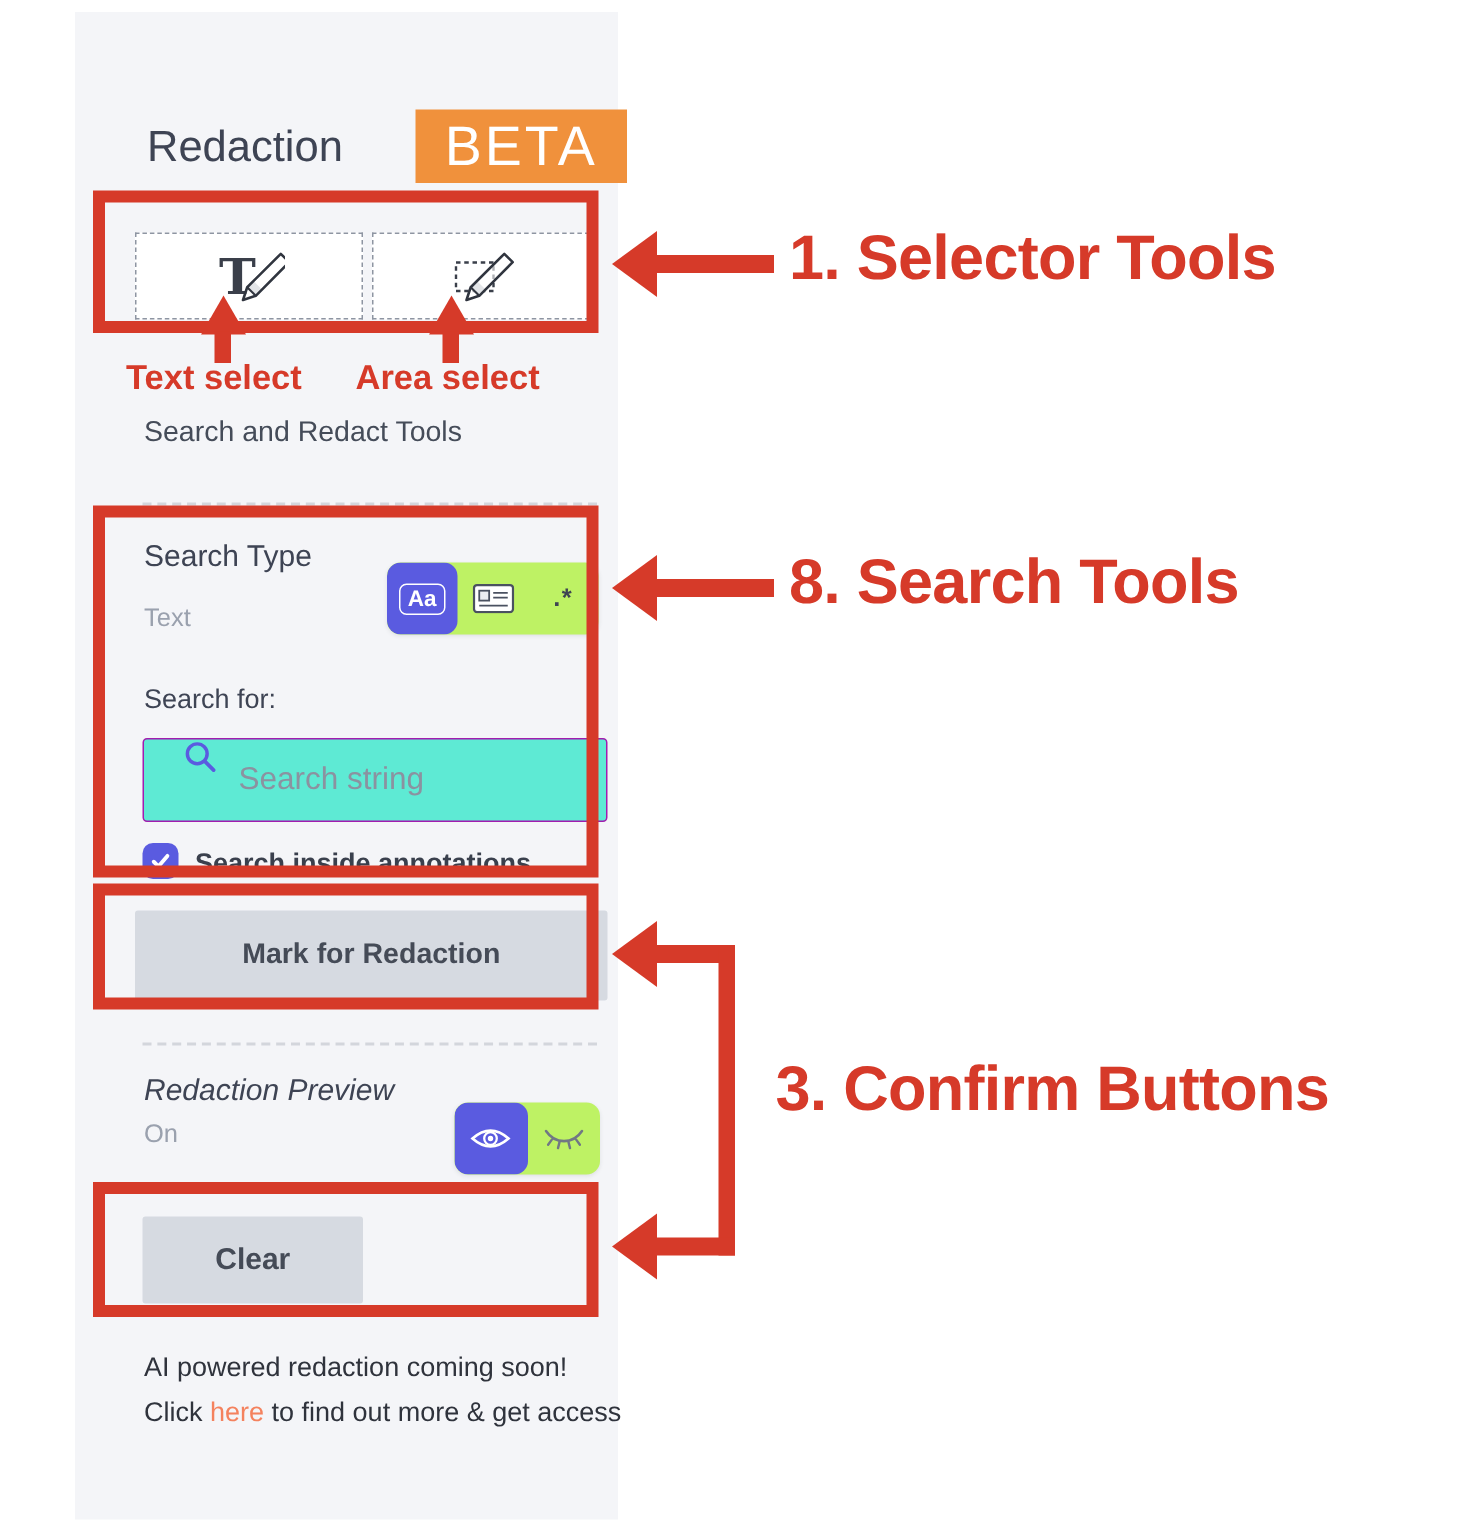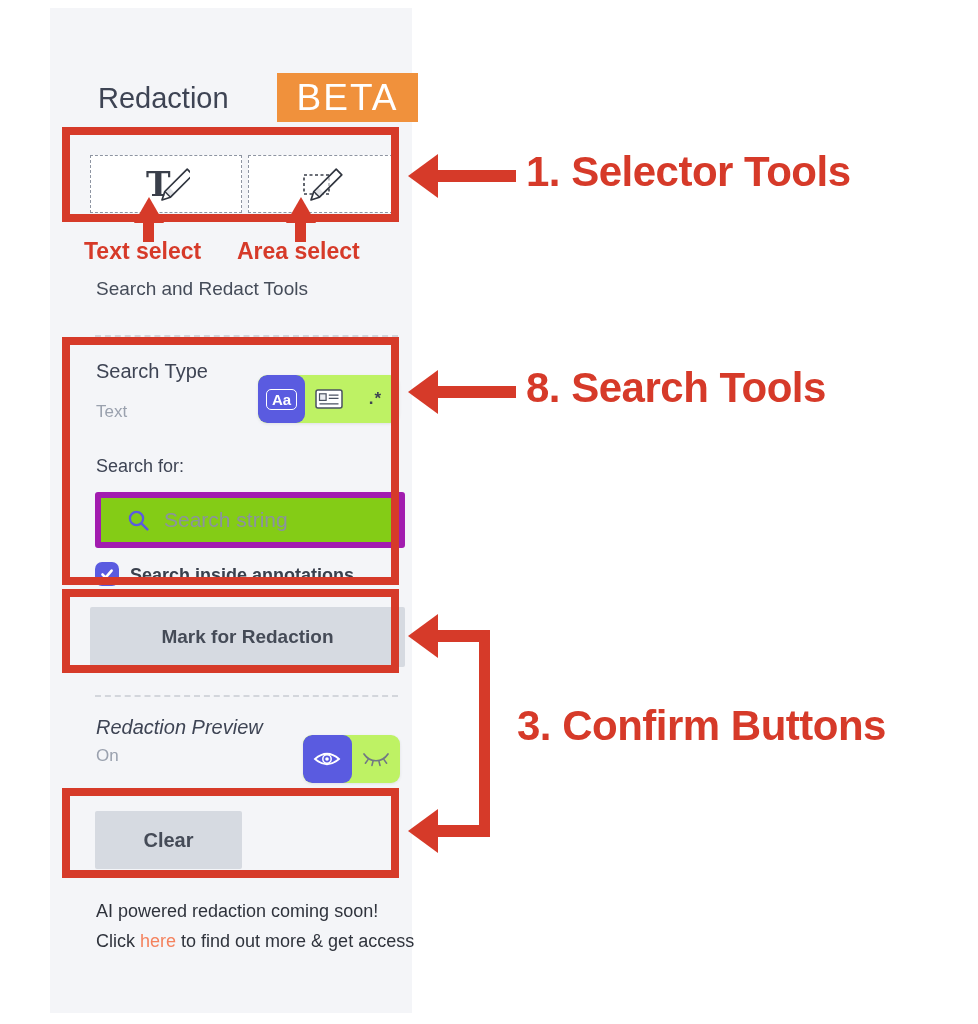--- a/index.html
+++ b/index.html
@@ -29,21 +29,21 @@
   .lbl-main { position:absolute; font-size:20px; font-weight:500; color:#3e4454; }
   .lbl-sub  { position:absolute; font-size:17px; color:#9aa1ae; }
   .seg { position:absolute; background:#bef264; border-radius:9px; box-shadow:0 1px 3px rgba(40,45,60,.10); display:flex; overflow:hidden; }
   .seg-type { left:208px; top:367px; width:141px; height:48px; }
   .seg-cell { flex:1; display:flex; align-items:center; justify-content:center; cursor:pointer; background:transparent; border:none; }
   .seg-cell.sel { background:#5a5be0; border-radius:9px; }
   .aa-box { border:1.5px solid #fff; border-radius:5px; padding:1px 5px; color:#fff; font-size:15px; font-weight:600; }
   .regex { font-size:17px; font-weight:700; color:#3f4552; letter-spacing:1px; }
   .lbl-for { position:absolute; left:46px; top:448px; font-size:18px; color:#3e4454;text-align:right; }
   .search-box { position:absolute; left:45px; top:484px; width:310px; height:56px;
-                background:#84cc16; border:6px solid #a21caf; border-radius:3px; display:flex; align-items:center; }
+                background:#5eead4; border:1px solid #a21caf; border-radius:3px; display:flex; align-items:flex-start; }
   .search-box svg { margin-left:26px; flex:none; }
   .search-input { flex:1; height:100%; border:none; outline:none; background:transparent;
                   font-family:"Liberation Sans", sans-serif; font-size:21px; color:#3e4454; padding-left:14px; }
   .search-input::placeholder { color:#8b92a0; opacity:1; }
   .chk { position:absolute; left:45px; top:554px; width:24px; height:24px; background:#5a5be0;
          border-radius:7px; display:flex; align-items:center; justify-content:center; cursor:pointer; }
   .chk-label { position:absolute; left:80px; top:557px; font-size:18px; font-weight:600; color:#3a404d; }
   .btn-gray { position:absolute; background:#d6dae1; border:none; border-radius:2px;
               font-family:"Liberation Sans", sans-serif; font-size:19px; font-weight:600; color:#454b57; cursor:pointer; }
   .btn-mark { left:40px; top:599px; width:315px; height:60px; }

